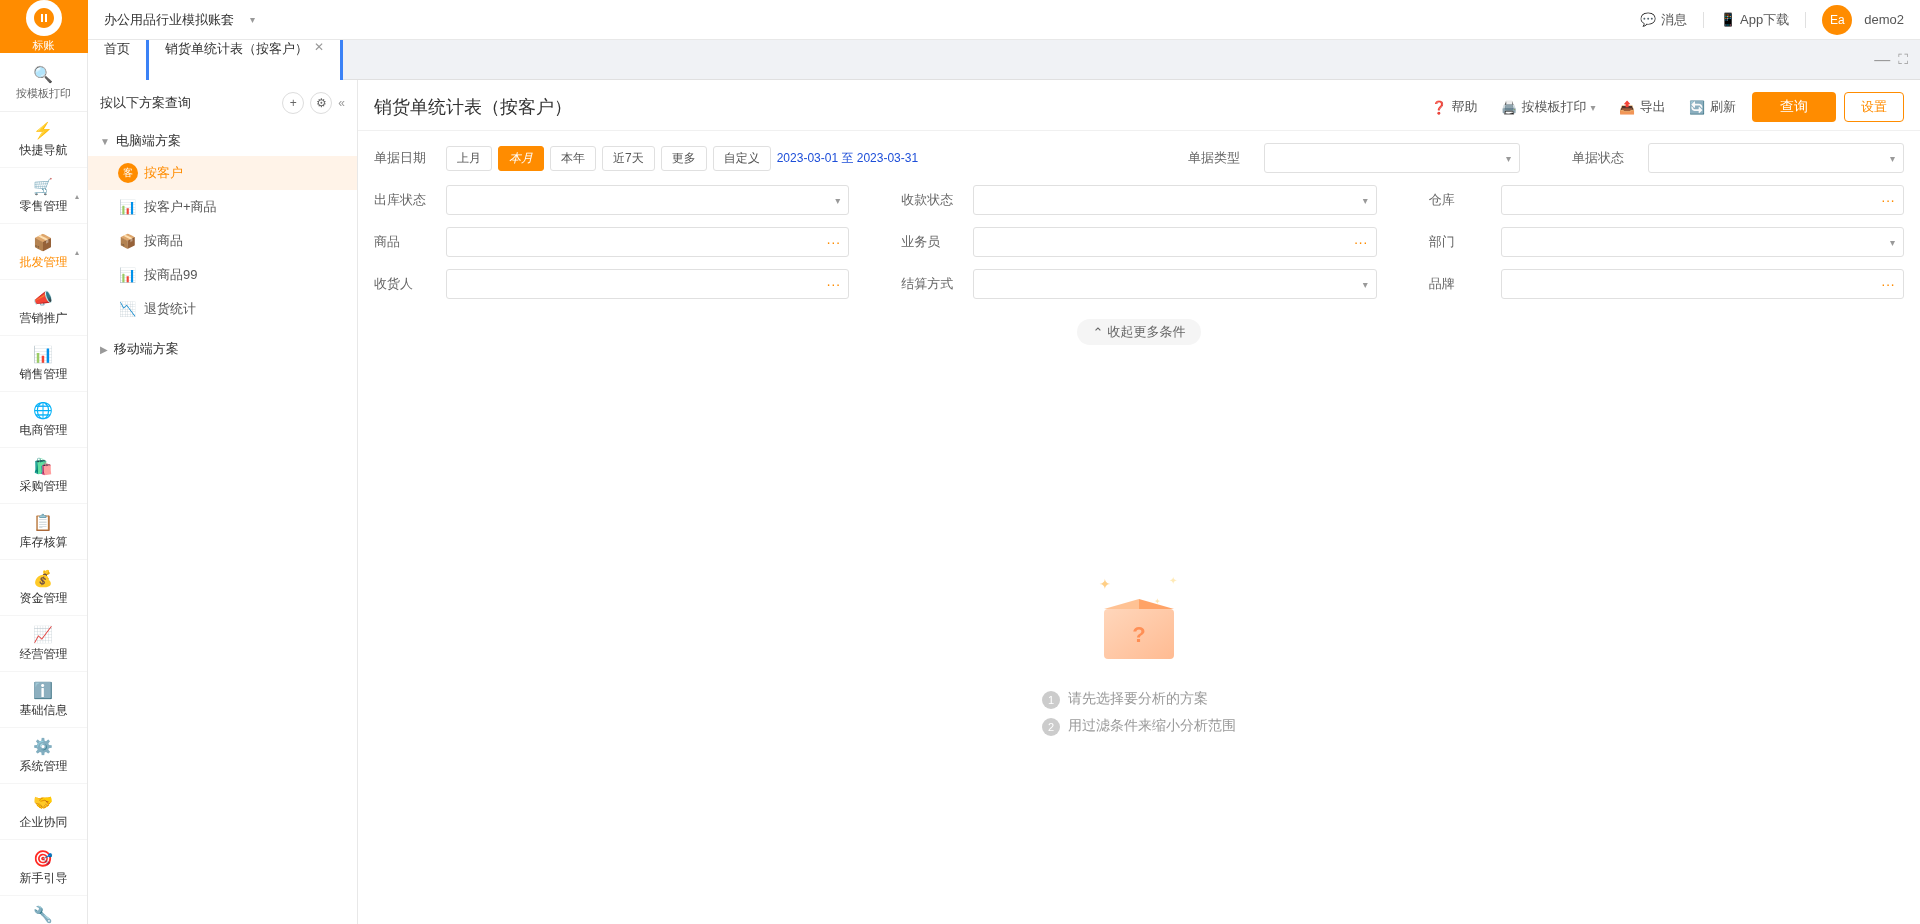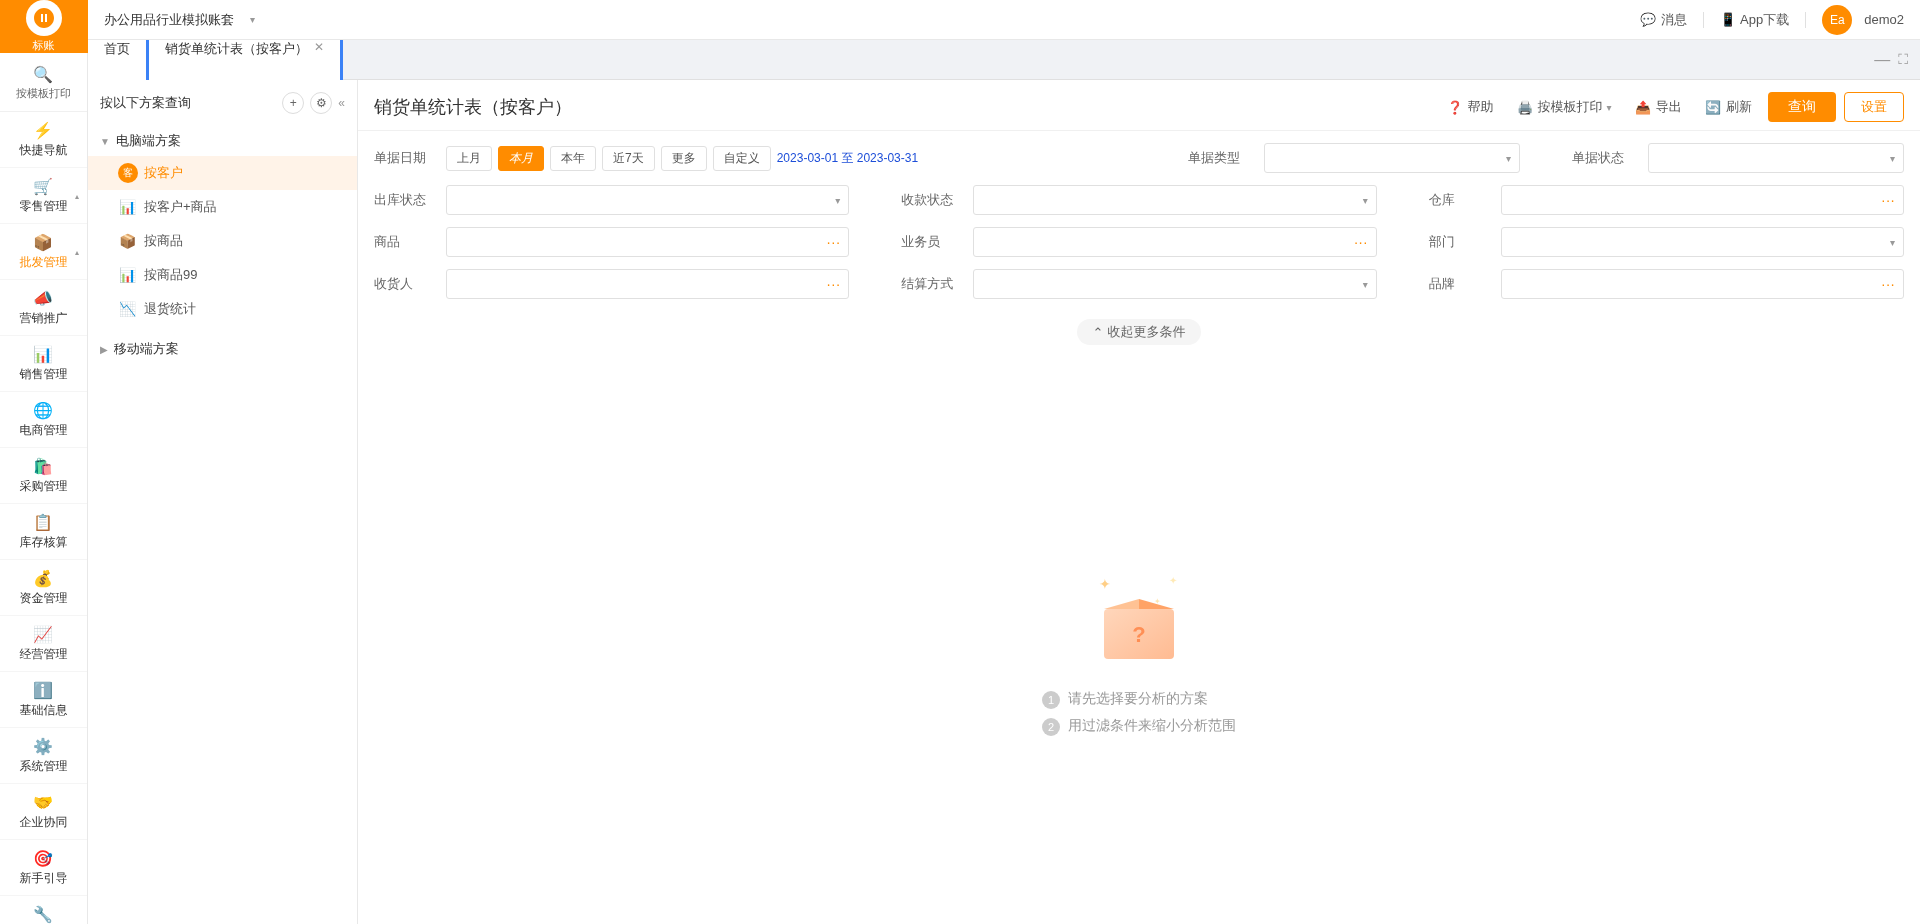--- a/index.html
+++ b/index.html
@@ -54,21 +54,21 @@
     .tree-child.active { background: #fff3e8; color: #ff8c00; }
     .tree-child .child-icon { width: 20px; height: 20px; display: flex; align-items: center; justify-content: center; margin-right: 6px; }
     .tree-child.active .child-icon { background: #ff8c00; border-radius: 50%; color: #fff; font-size: 10px; }
 
     
     .right-panel { flex: 1; background: #fff; display: flex; flex-direction: column; overflow: hidden; }
     .right-panel-header { padding: 12px 16px 8px; display: flex; align-items: center; justify-content: space-between; border-bottom: 1px solid #f0f0f0; }
     .page-title { font-size: 18px; color: #333; font-weight: 500; }
     .header-actions { display: flex; gap: 8px; align-items: center; }
     .header-action-btn { display: flex; align-items: center; gap: 4px; font-size: 13px; color: #555; cursor: pointer; padding: 4px 8px; }
-    .btn-query { background: #ff8c00; color: #fff; border: none; border-radius: 4px; padding: 6px 20px; font-size: 14px; cursor: pointer; }
+    .btn-query { background: #ff8c00; color: #fff; border: none; border-radius: 4px; padding: 6px 28px; font-size: 14px; cursor: pointer; }
     .btn-set { background: #fff; color: #ff8c00; border: 1px solid #ff8c00; border-radius: 4px; padding: 5px 16px; font-size: 13px; cursor: pointer; }
 
     
     .filter-area { padding: 12px 16px; background: #fff; }
     .filter-row { display: flex; align-items: center; margin-bottom: 12px; gap: 16px; }
     .filter-label { color: #666; font-size: 13px; white-space: nowrap; min-width: 56px; }
     .filter-date-group { display: flex; align-items: center; gap: 6px; }
     .filter-date-btn { padding: 3px 10px; border-radius: 3px; border: 1px solid #e0e0e0; font-size: 12px; color: #555; cursor: pointer; background: #fff; }
     .filter-date-btn.active { background: #ff8c00; color: #fff; border-color: #ff8c00; font-style: italic; }
     .filter-date-range { color: #1d4ed8; font-size: 12px; }

